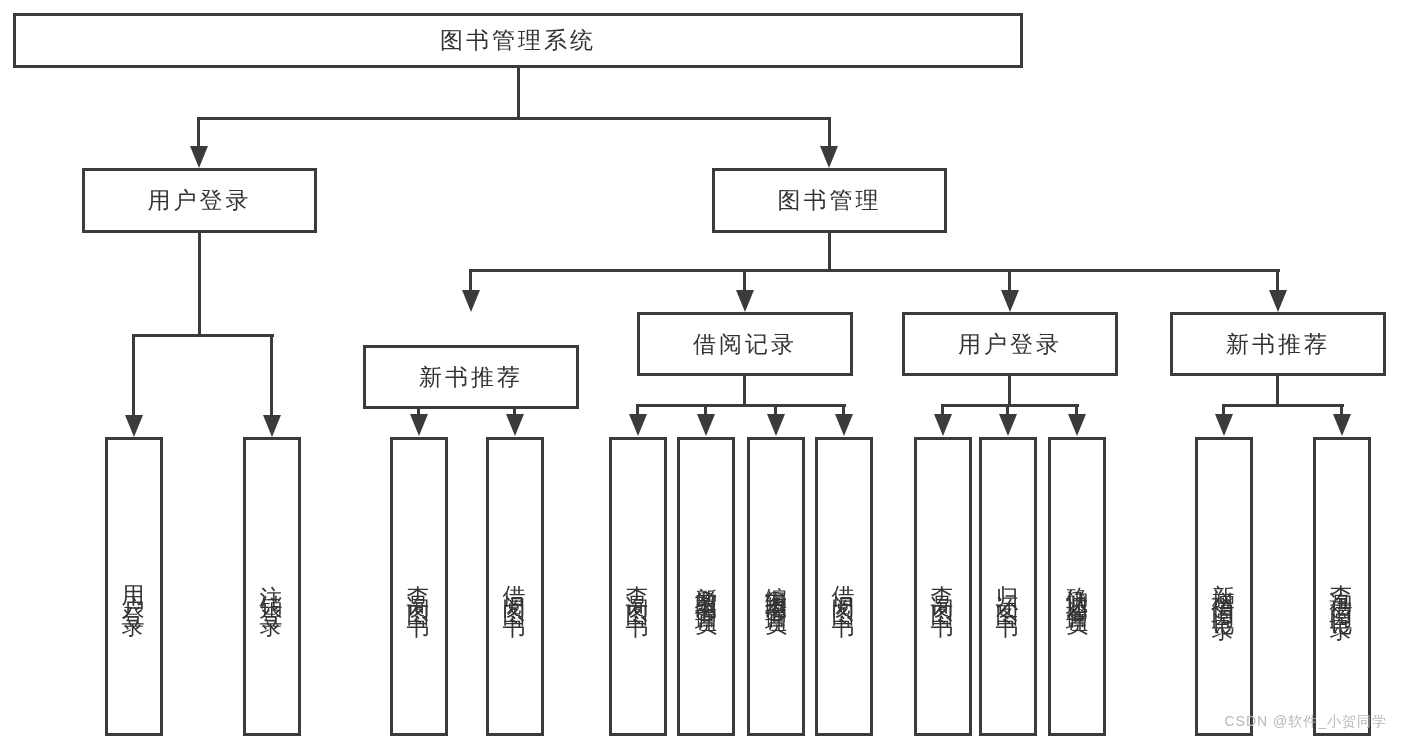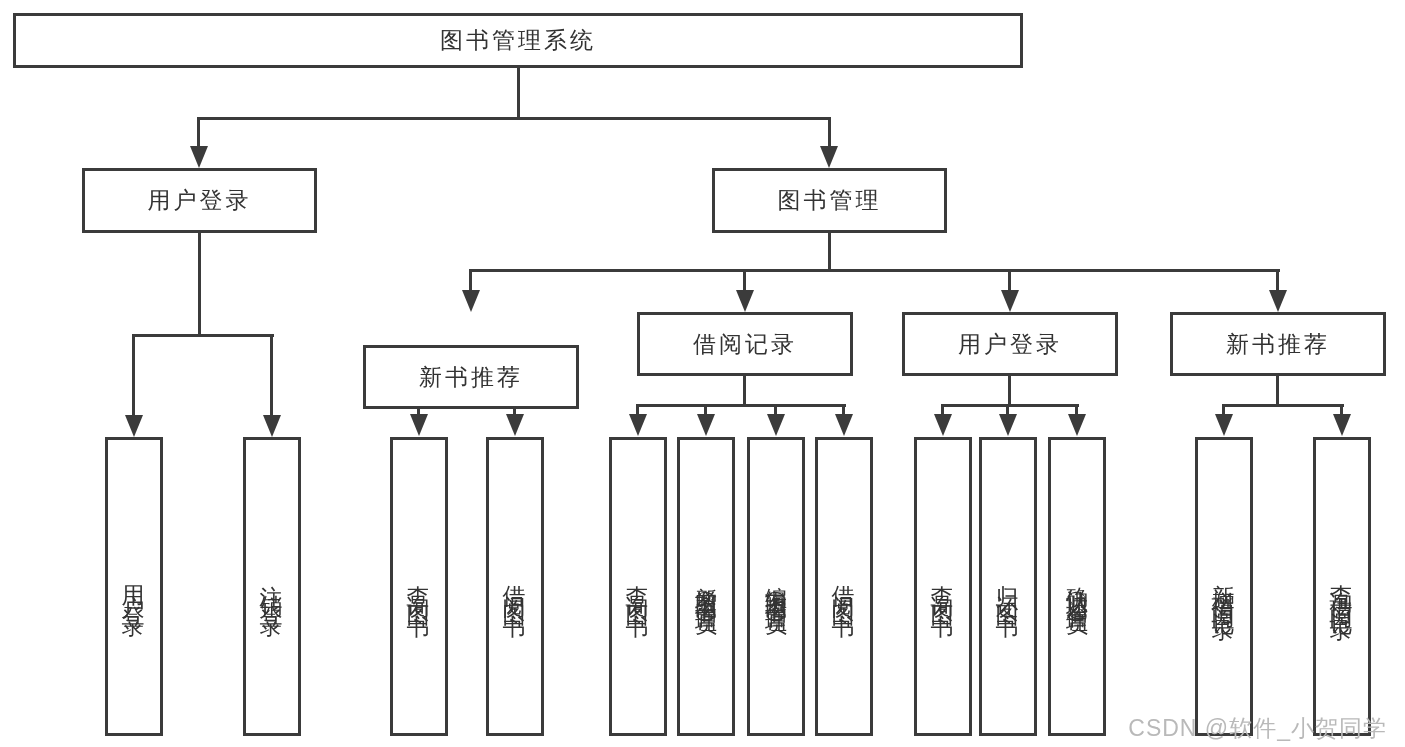--- a/index.html
+++ b/index.html
@@ -29,21 +29,21 @@
     width:58px;height:299px;top:437px;
     display:flex;align-items:center;justify-content:center;
     color:#333333;z-index:2;
   }
   .vbox span{writing-mode:vertical-rl;text-orientation:mixed;font-size:23px;}
   .v4 span{letter-spacing:10px;}
   .v6 span{letter-spacing:7px;}
   .vlong span{letter-spacing:4px;font-size:22px;}
   .watermark{
     position:absolute;top:713px;right:18px;z-index:5;
-    font-size:23px;letter-spacing:1px;color:#b9b9b9;
+    font-size:14px;letter-spacing:1px;color:#b9b9b9;
   }
 </style>
 </head>
 <body>
 
 <div id="canvas">
 
   <div class="lv" style="left:517px;top:68px;height:50px;"></div>
   <div class="lh" style="left:197px;top:117px;width:634px;"></div>
   <div class="lv" style="left:197px;top:117px;height:32px;"></div>

